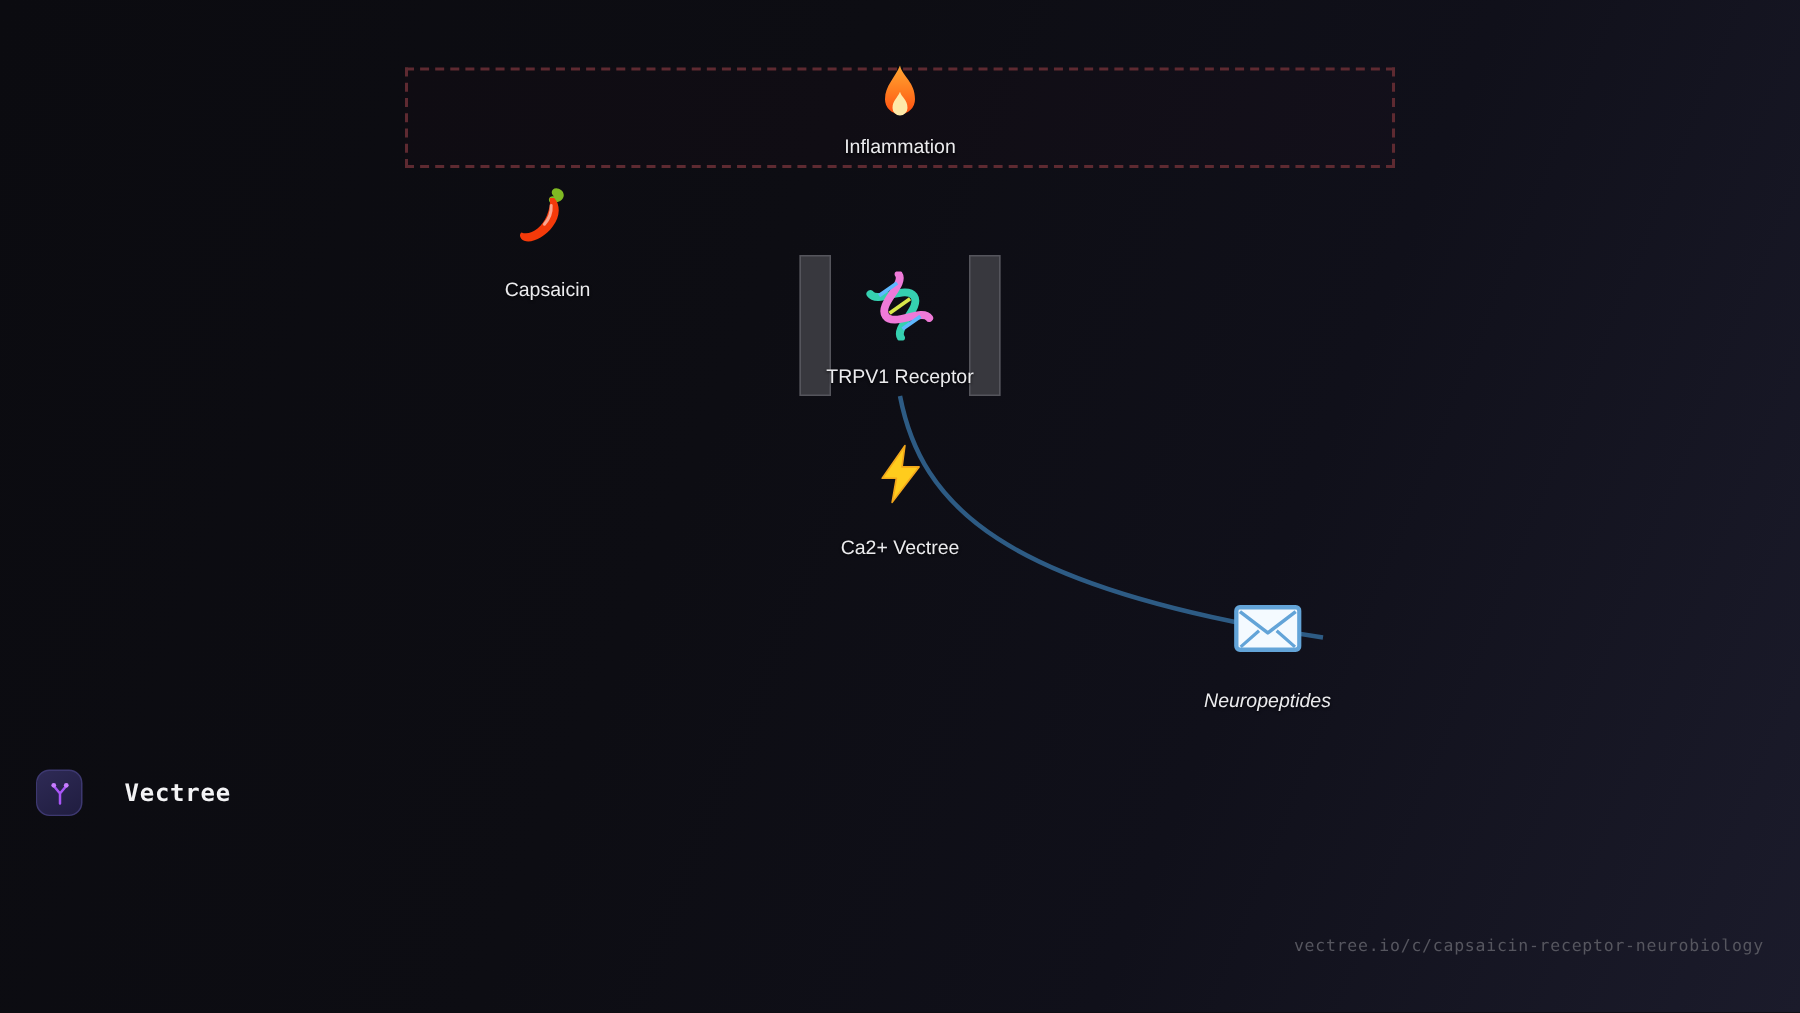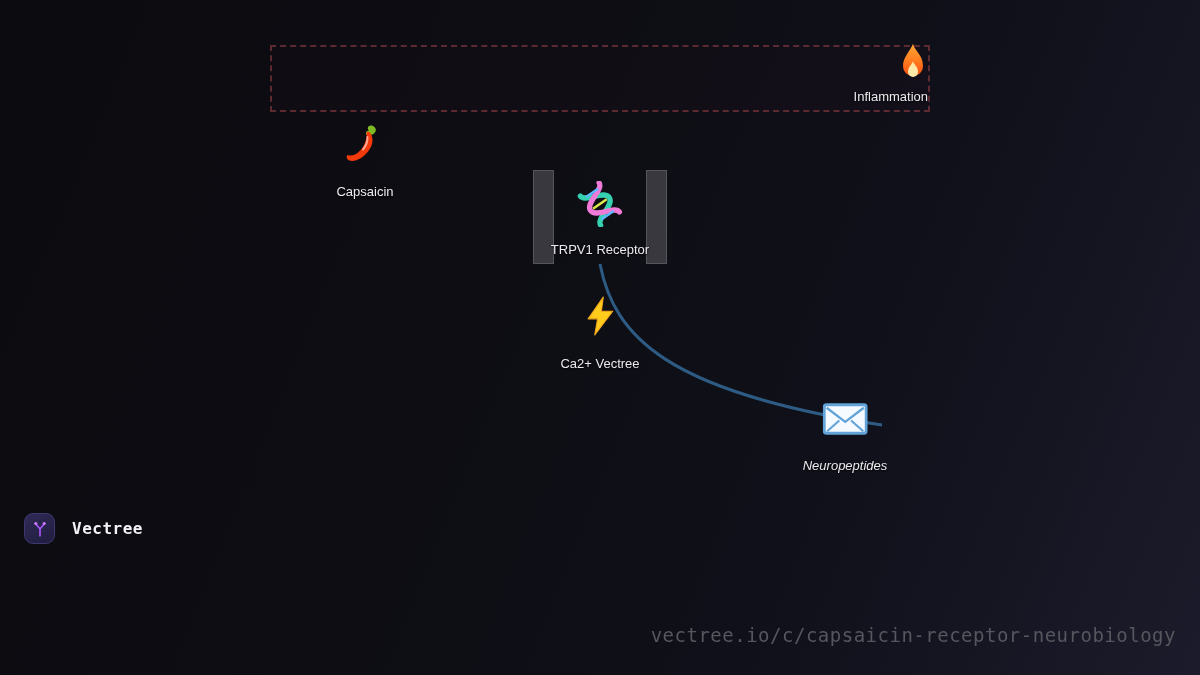--- a/index.html
+++ b/index.html
@@ -11,21 +11,21 @@
   .canvas{
     position:relative;width:1200px;height:675px;
     background:linear-gradient(112deg,#0b0b10 0%,#0d0d13 40%,#10101a 68%,#1b1b2b 100%);
   }
   .overlay{position:absolute;left:0;top:0;width:1200px;height:675px;pointer-events:none;}
 
   
   .zone{
     position:absolute;left:270px;top:45px;width:660px;height:67px;
     border:2px dashed #5e2a31;box-sizing:border-box;
-    display:flex;flex-direction:column;align-items:flex-end;justify-content:flex-start;
+    display:flex;flex-direction:column;align-items:center;justify-content:flex-start;
     background:rgba(190,60,70,0.025);
   }
   .zone .icon{margin-top:-5px;}
   .zone .node-label{margin-top:3px;}
 
   
   .channel-bar{
     position:absolute;top:170px;width:21px;height:94px;
     background:#38383e;border:1px solid #55555c;box-sizing:border-box;
   }
@@ -44,41 +44,41 @@
   .n-capsaicin{left:365px;top:124px;}
   .n-capsaicin .node-label{margin-top:12px;}
   .n-trpv1{left:600px;top:181px;text-align:center;}
   .n-trpv1 .node-label{margin-top:11px;}
   .n-ca2{left:600px;top:295px;}
   .n-ca2 .node-label{margin-top:15px;}
   .n-neuro{left:845px;top:403px;font-style:italic;}
   .n-neuro .node-label{margin-top:19px;}
 
   
-  .brand{position:absolute;left:24px;top:513px;display:flex;align-items:center;gap:17px;}
+  .brand{position:absolute;left:24px;top:513px;display:flex;align-items:center;gap:28px;}
   .brand-logo{
     width:31px;height:31px;border-radius:9px;
     background:linear-gradient(150deg,#2e2a55 0%,#201d40 100%);
     border:1px solid #3d3870;box-sizing:border-box;
     display:flex;align-items:center;justify-content:center;
   }
   .brand-name{
     font-family:"DejaVu Sans Mono","Liberation Mono",monospace;
     font-weight:bold;font-size:16px;color:#f3f3f5;letter-spacing:0.5px;
   }
   .page-title{
     position:absolute;left:24px;top:549px;width:762px;
     font-family:"DejaVu Sans Mono","Liberation Mono",monospace;
     font-weight:bold;font-size:35px;line-height:32px;letter-spacing:-0.5px;
     color:#f5f5f7;
   }
   .footer-url{
     position:absolute;right:24px;top:624px;
     font-family:"DejaVu Sans Mono","Liberation Mono",monospace;
-    font-size:19px;color:#56565f;letter-spacing:0.5px;
+    font-size:11px;color:#56565f;letter-spacing:0.5px;
   }
 </style>
 </head>
 <body>
 
 <div class="canvas">
 
   <svg class="overlay" width="1200" height="675" viewBox="0 0 1200 675">
     <defs>
       <linearGradient id="memfade" x1="0" y1="0" x2="1" y2="0">

